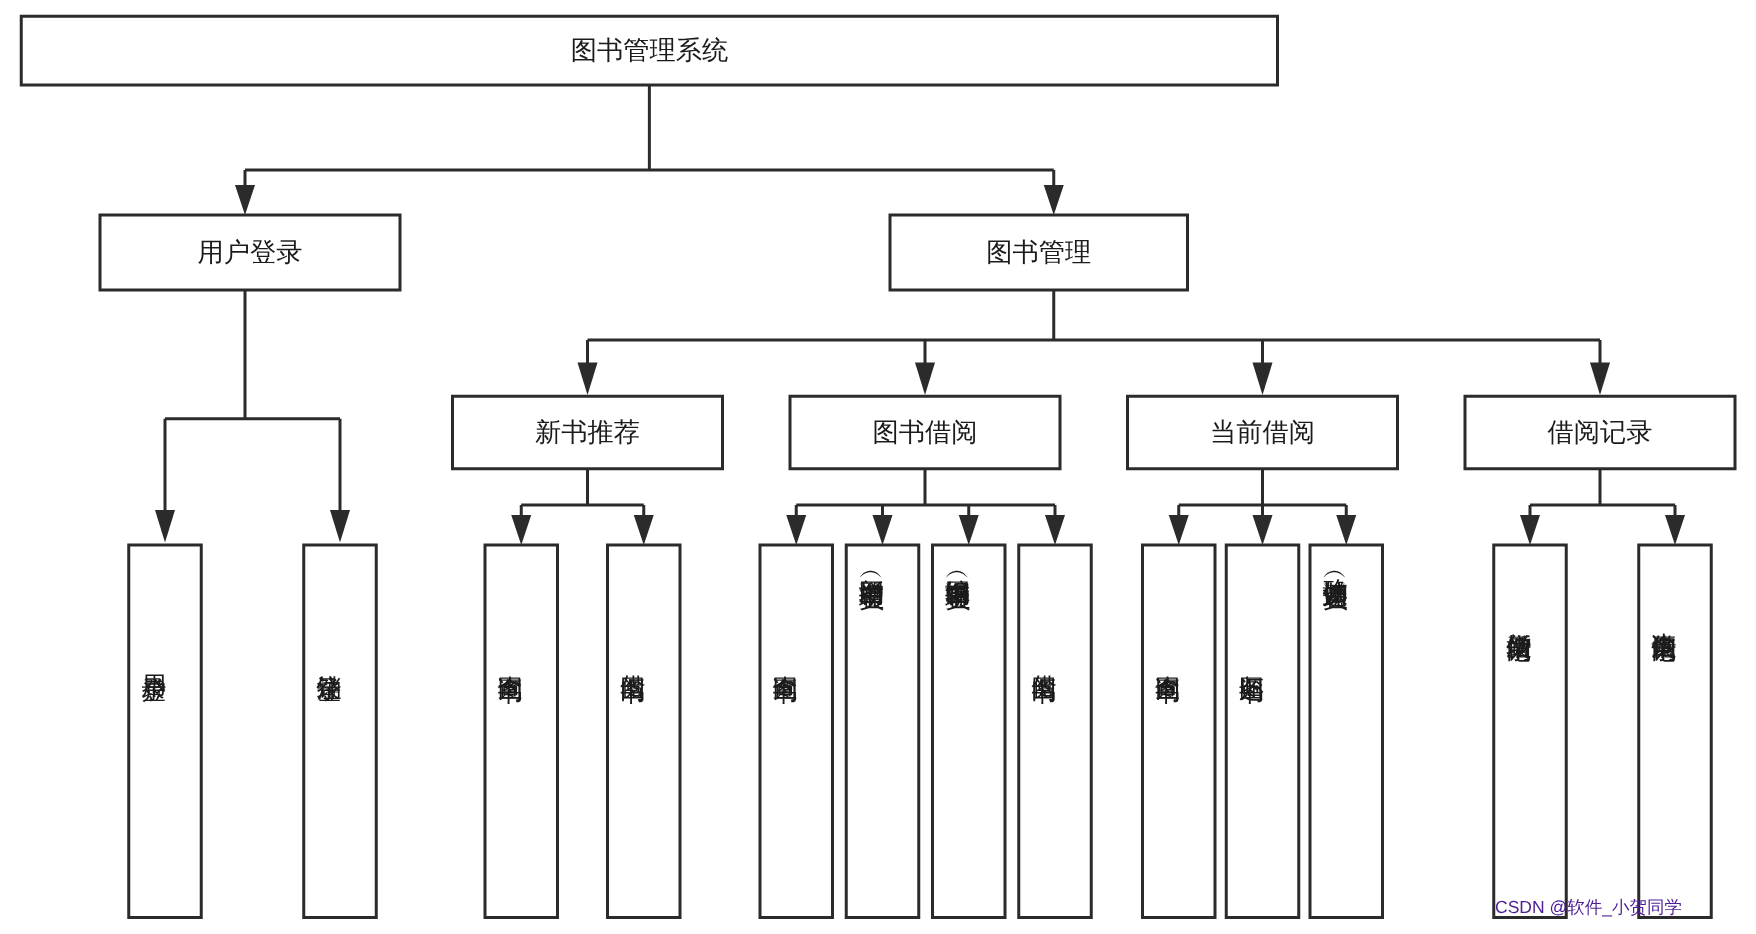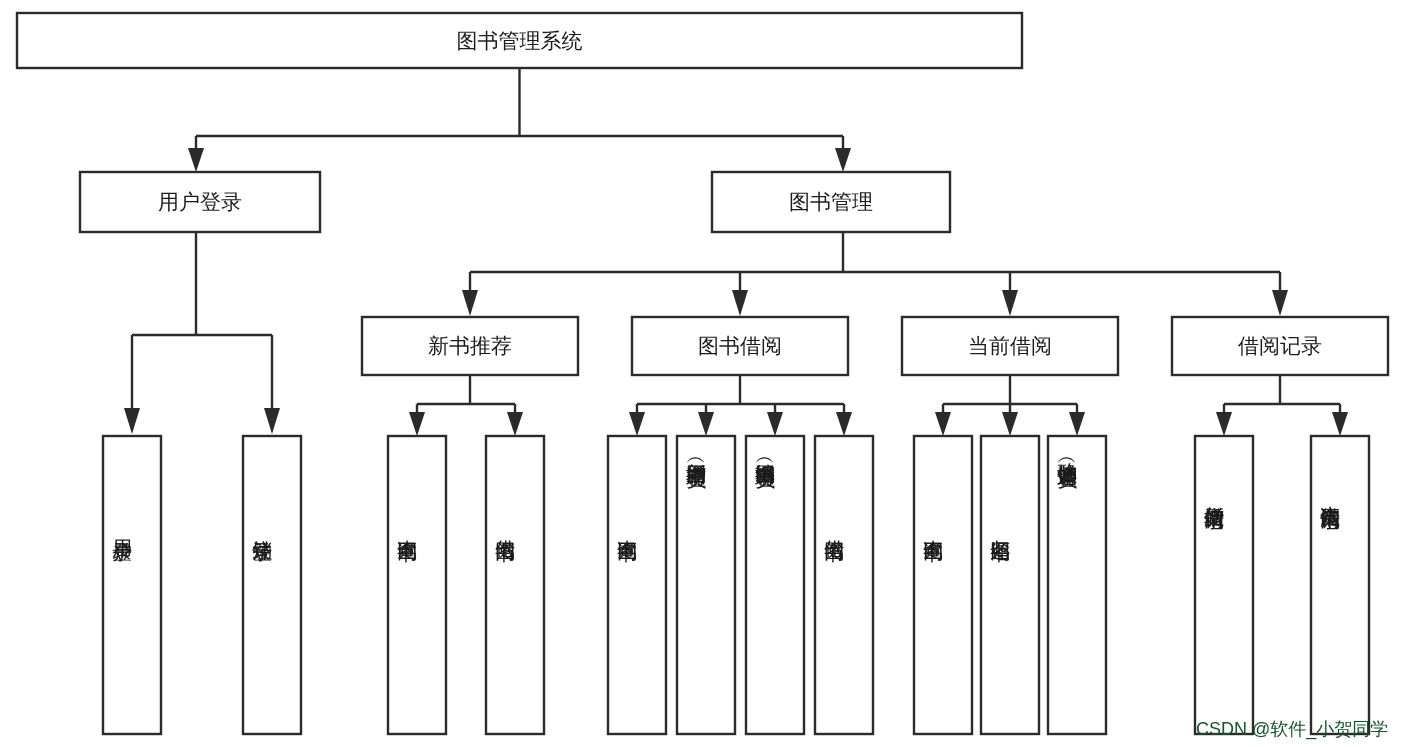--- a/index.html
+++ b/index.html
@@ -56,22 +56,22 @@
     font-size: 20px;
     line-height: 1.04;
     color: #1b1b1b;
     letter-spacing: 1px;
     white-space: nowrap;
     pointer-events: none;
   }
   .watermark {
     position: absolute;
     font-family: "Liberation Sans", "DejaVu Sans", sans-serif;
-    font-size: 18px;
-    color: #14532d;
+    font-size: 14px;
+    color: #4c1d95;
     white-space: nowrap;
   }
 </style>
 </head>
 <body>
 
 <div id="diagram-root">
 
   <svg class="diagram-canvas" viewBox="0 0 1405 747">
 

